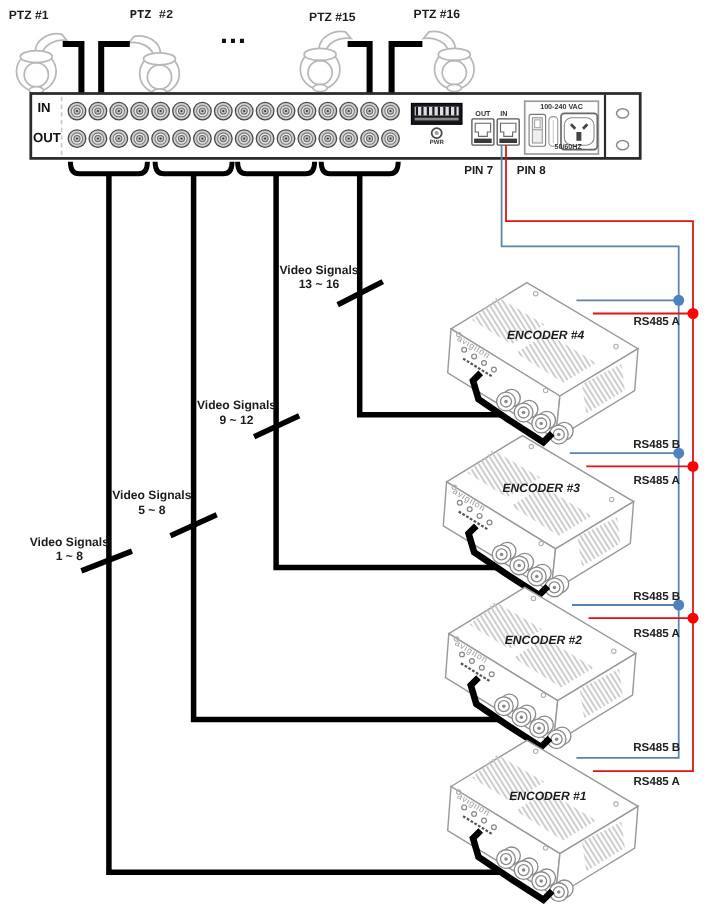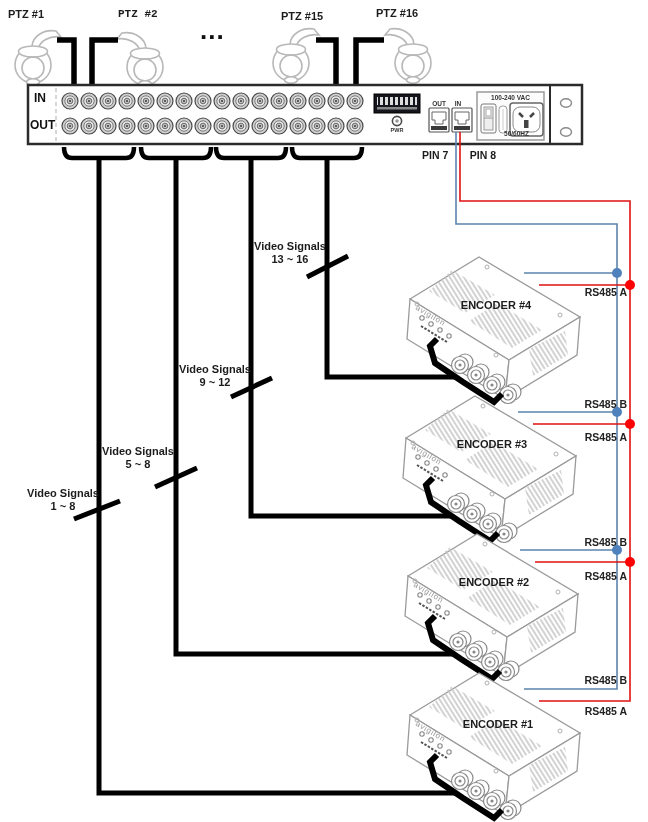--- a/index.html
+++ b/index.html
@@ -2,22 +2,22 @@
 <html style="--rs485_a_wire: #e01212; --rs485_b_wire: #5b84ad; --dot_a: #ff0000; --dot_b: #4f81bd; --video_wire: #000000;"><head>
 <meta charset="utf-8">
 <style>
   html,body{margin:0;padding:0;background:#fff;}
   #stage{position:relative;width:648px;height:822px;background:#fff;overflow:hidden;
          font-family:"Liberation Sans",sans-serif;}
   #stage svg{position:absolute;left:0;top:0;}
   .lbl{position:absolute;font-weight:bold;color:#1c1c1c;line-height:1.15;}
   .ptz{font-size:11px;width:48px;text-align:left;}
   .vg{font-size:11px;width:92px;text-align:center;}
-  .enc{font-size:11px;width:120px;text-align:center;}
-  .rs{font-size:10.5px;width:60px;text-align:right;color:#222;}
+  .enc{font-size:11px;width:120px;text-align:center;font-style:italic;}
+  .rs{font-size:10.5px;width:60px;text-align:center;color:#222;}
   .pin{font-size:10.5px;width:34px;text-align:right;}
   .tiny{font-size:6.5px;text-align:center;color:#333;}
   .micro{font-size:5.5px;text-align:center;color:#333;}
   .inout{font-size:12px;color:#111;}
   .dots{font-size:26px;letter-spacing:1px;color:#111;}
   .vw{stroke:#000;stroke-width:5;fill:none;}
   .cw{stroke:#000;stroke-width:5.5;fill:none;}
   .sl{stroke:#000;stroke-width:5;}
   .bus-b{stroke:var(--rs485_b_wire,#5b84ad);stroke-width:1.6;fill:none;}
   .bus-a{stroke:var(--rs485_a_wire,#e01212);stroke-width:1.6;fill:none;}

